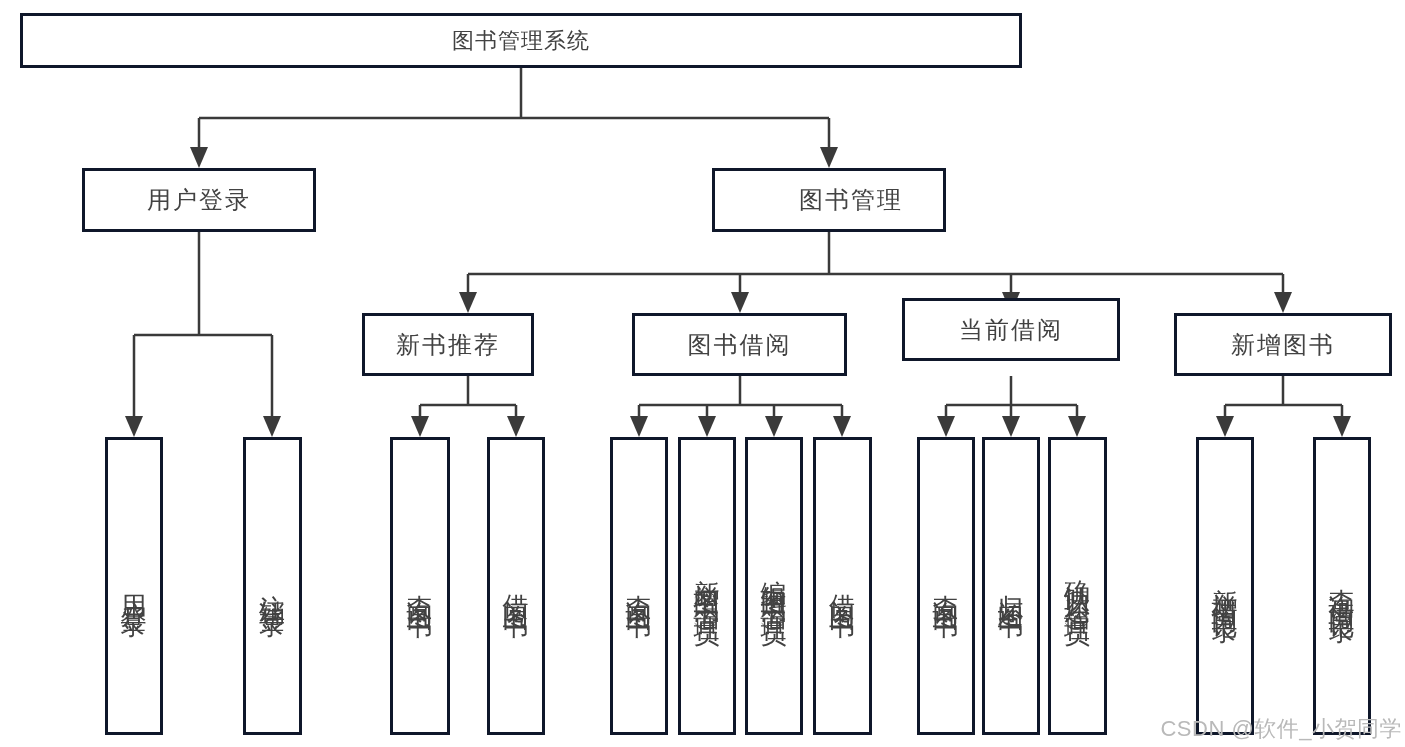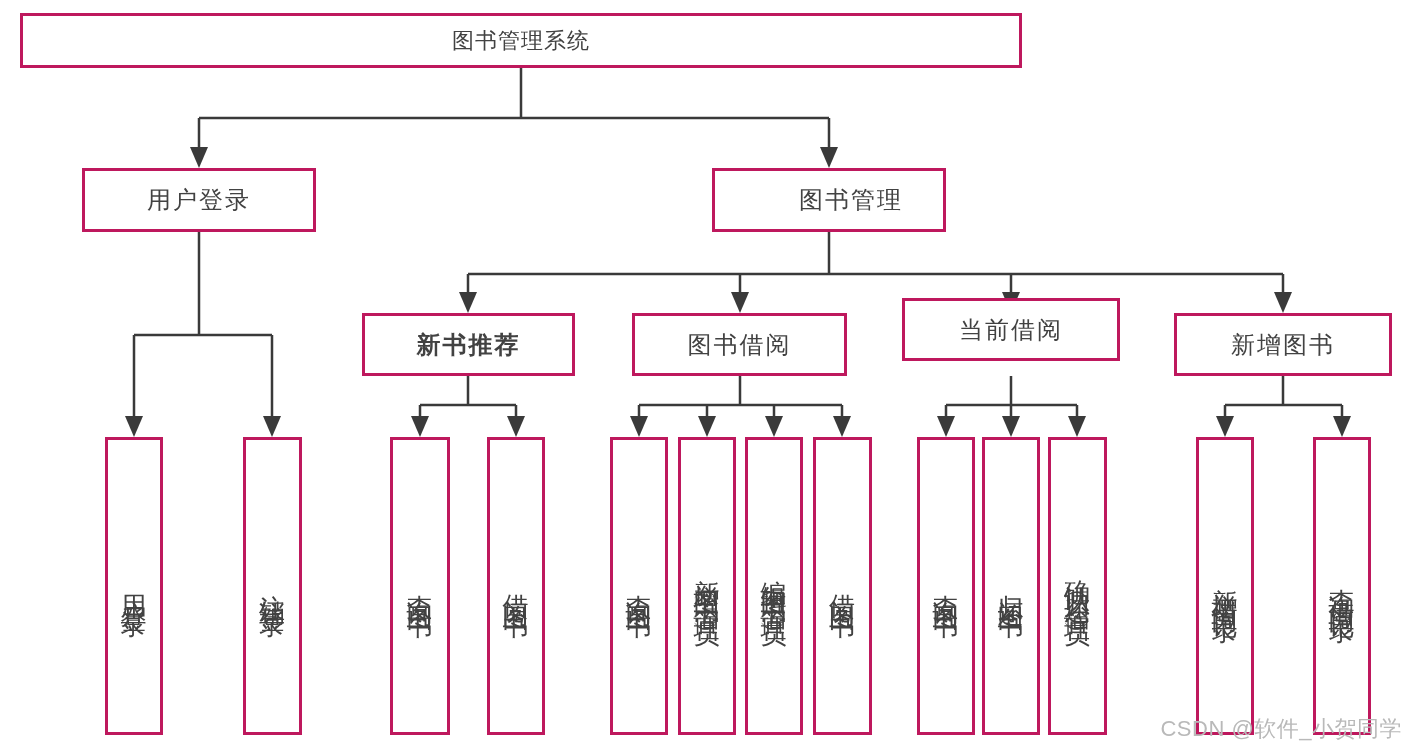--- a/index.html
+++ b/index.html
@@ -12,21 +12,21 @@
     font-family: "Liberation Sans", sans-serif;
   }
   .connectors {
     position: absolute;
     left: 0; top: 0;
     width: 1405px; height: 747px;
   }
   .box {
     position: absolute;
     box-sizing: border-box;
-    border: 3px solid #be185d;
+    border: 3px solid #0f172a;
     background: #ffffff;
     display: flex;
     align-items: center;
     justify-content: center;
     color: #424242;
   }
   .hlabel {
     font-size: 24px;
     letter-spacing: 2px;
     white-space: nowrap;
@@ -91,21 +91,21 @@
     <span class="hlabel">图书管理系统</span>
   </div>
 
   <div class="box" style="left:82px; top:168px; width:234px; height:64px;">
     <span class="hlabel">用户登录</span>
   </div>
   <div class="box" style="left:712px; top:168px; width:234px; height:64px;padding-left:44px;">
     <span class="hlabel">图书管理</span>
   </div>
 
-  <div class="box" style="left:362px; top:313px; width:213px; height:63px;font-weight:bold;">
+  <div class="box" style="left:362px; top:313px; width:172px; height:63px;">
     <span class="hlabel">新书推荐</span>
   </div>
   <div class="box" style="left:632px; top:313px; width:215px; height:63px;">
     <span class="hlabel">图书借阅</span>
   </div>
   <div class="box" style="left:902px; top:298px; width:218px; height:63px;">
     <span class="hlabel">当前借阅</span>
   </div>
   <div class="box" style="left:1174px; top:313px; width:218px; height:63px;">
     <span class="hlabel">新增图书</span>

